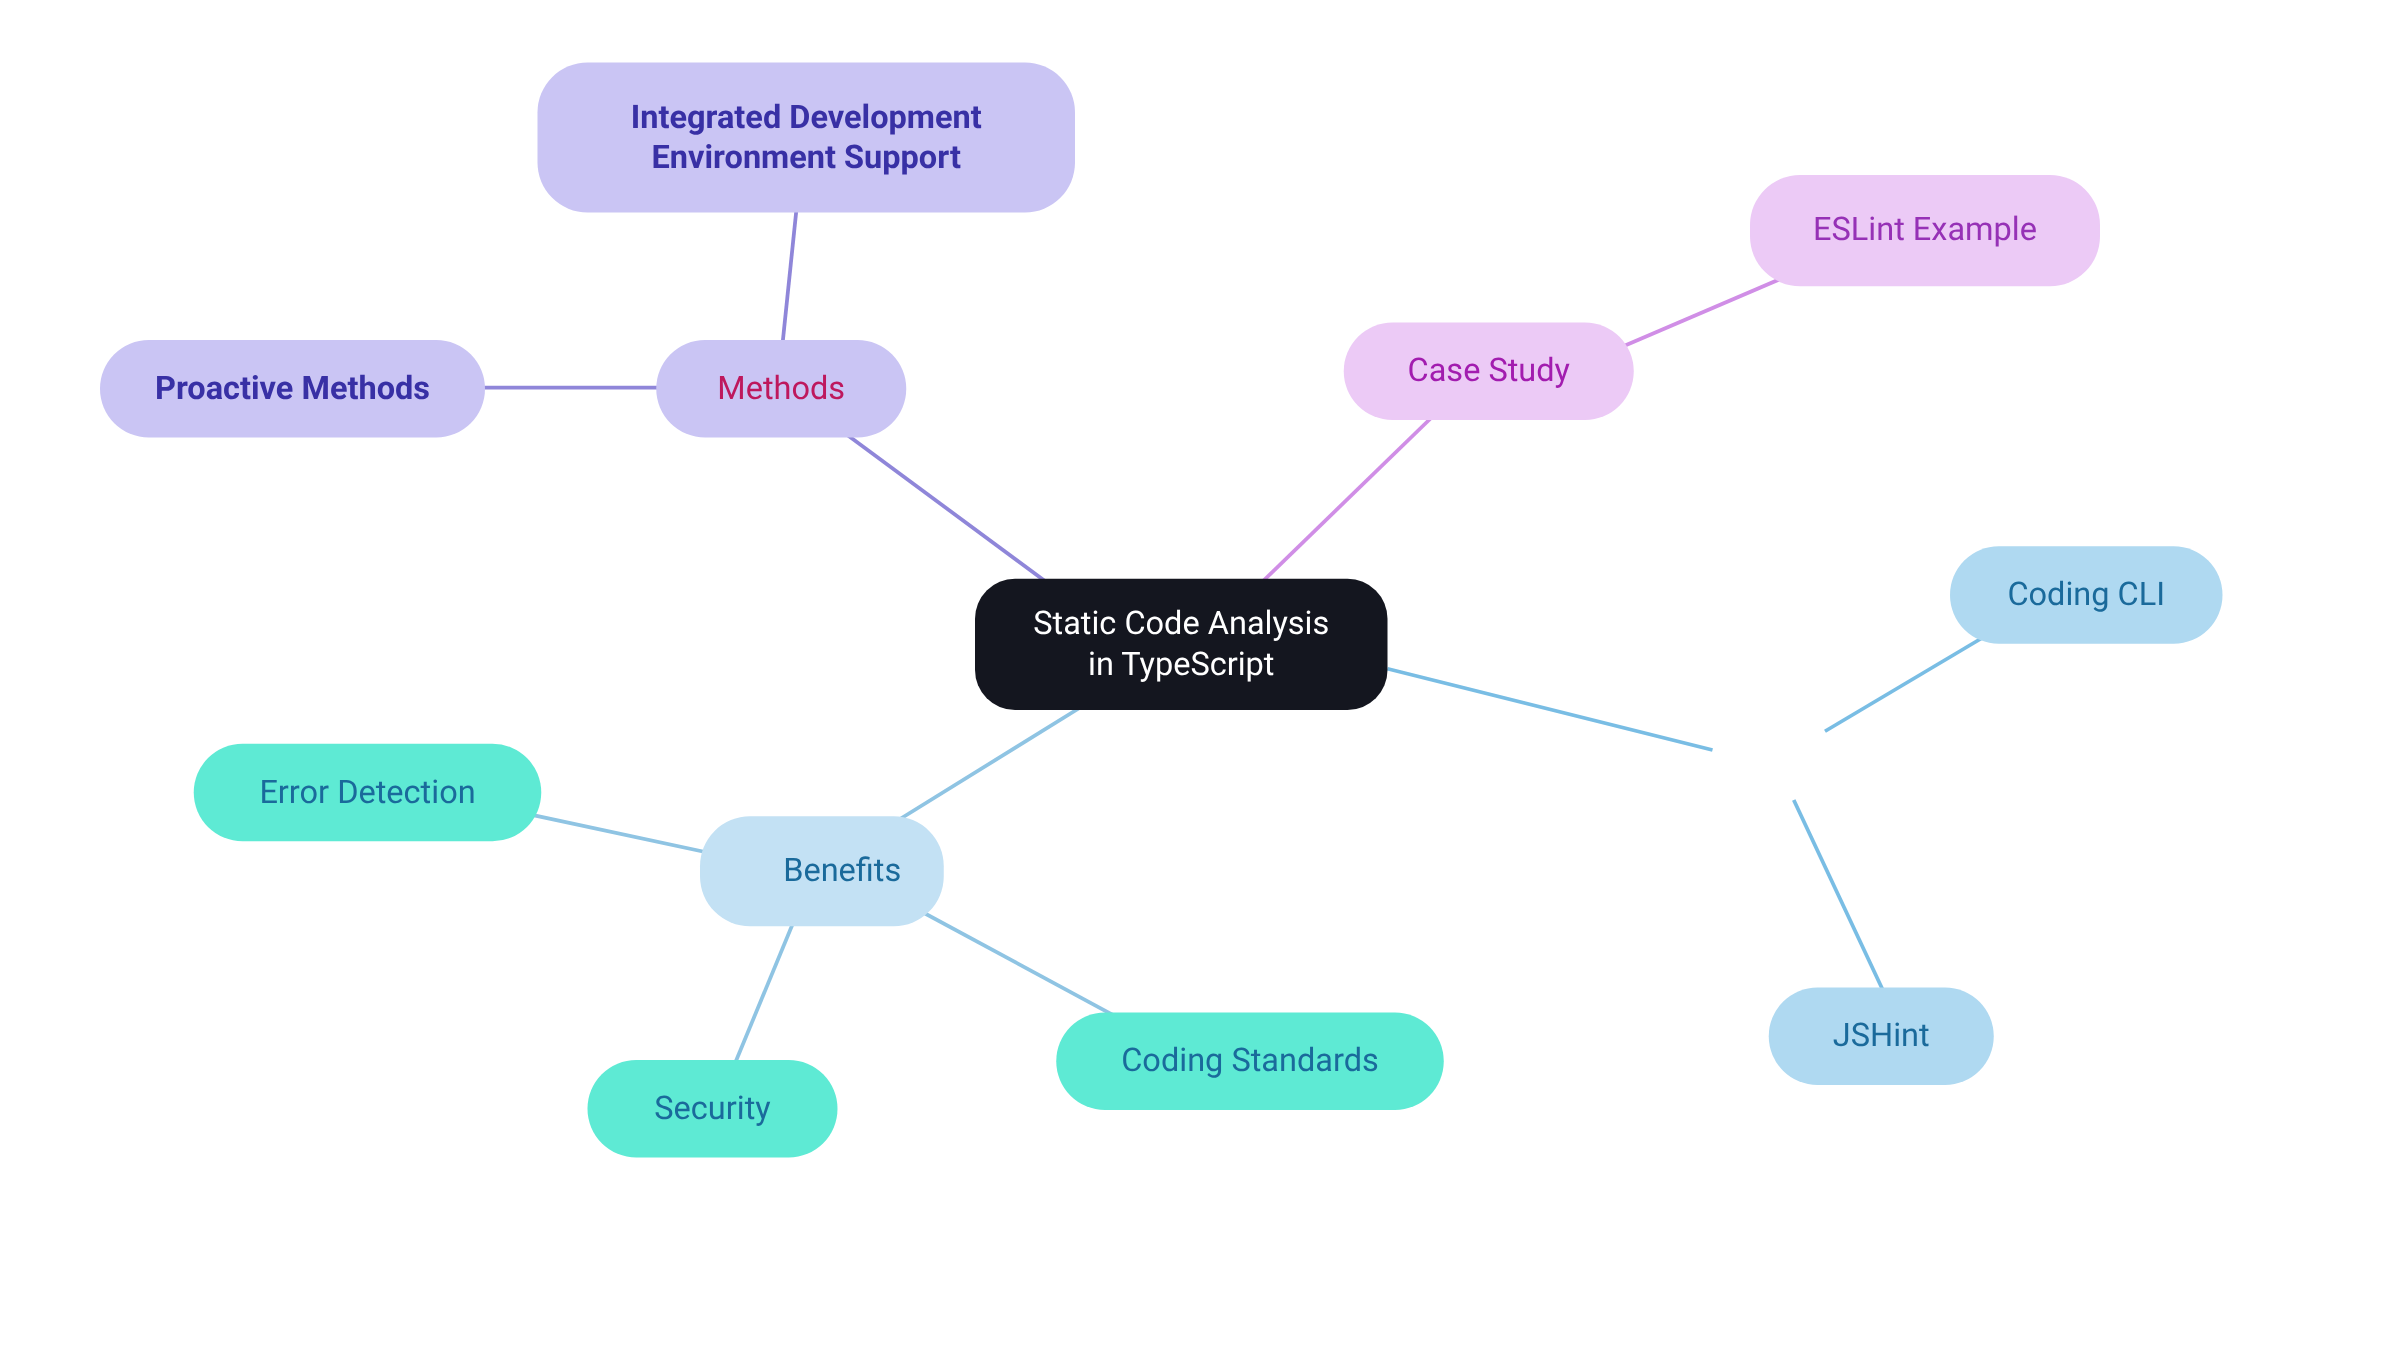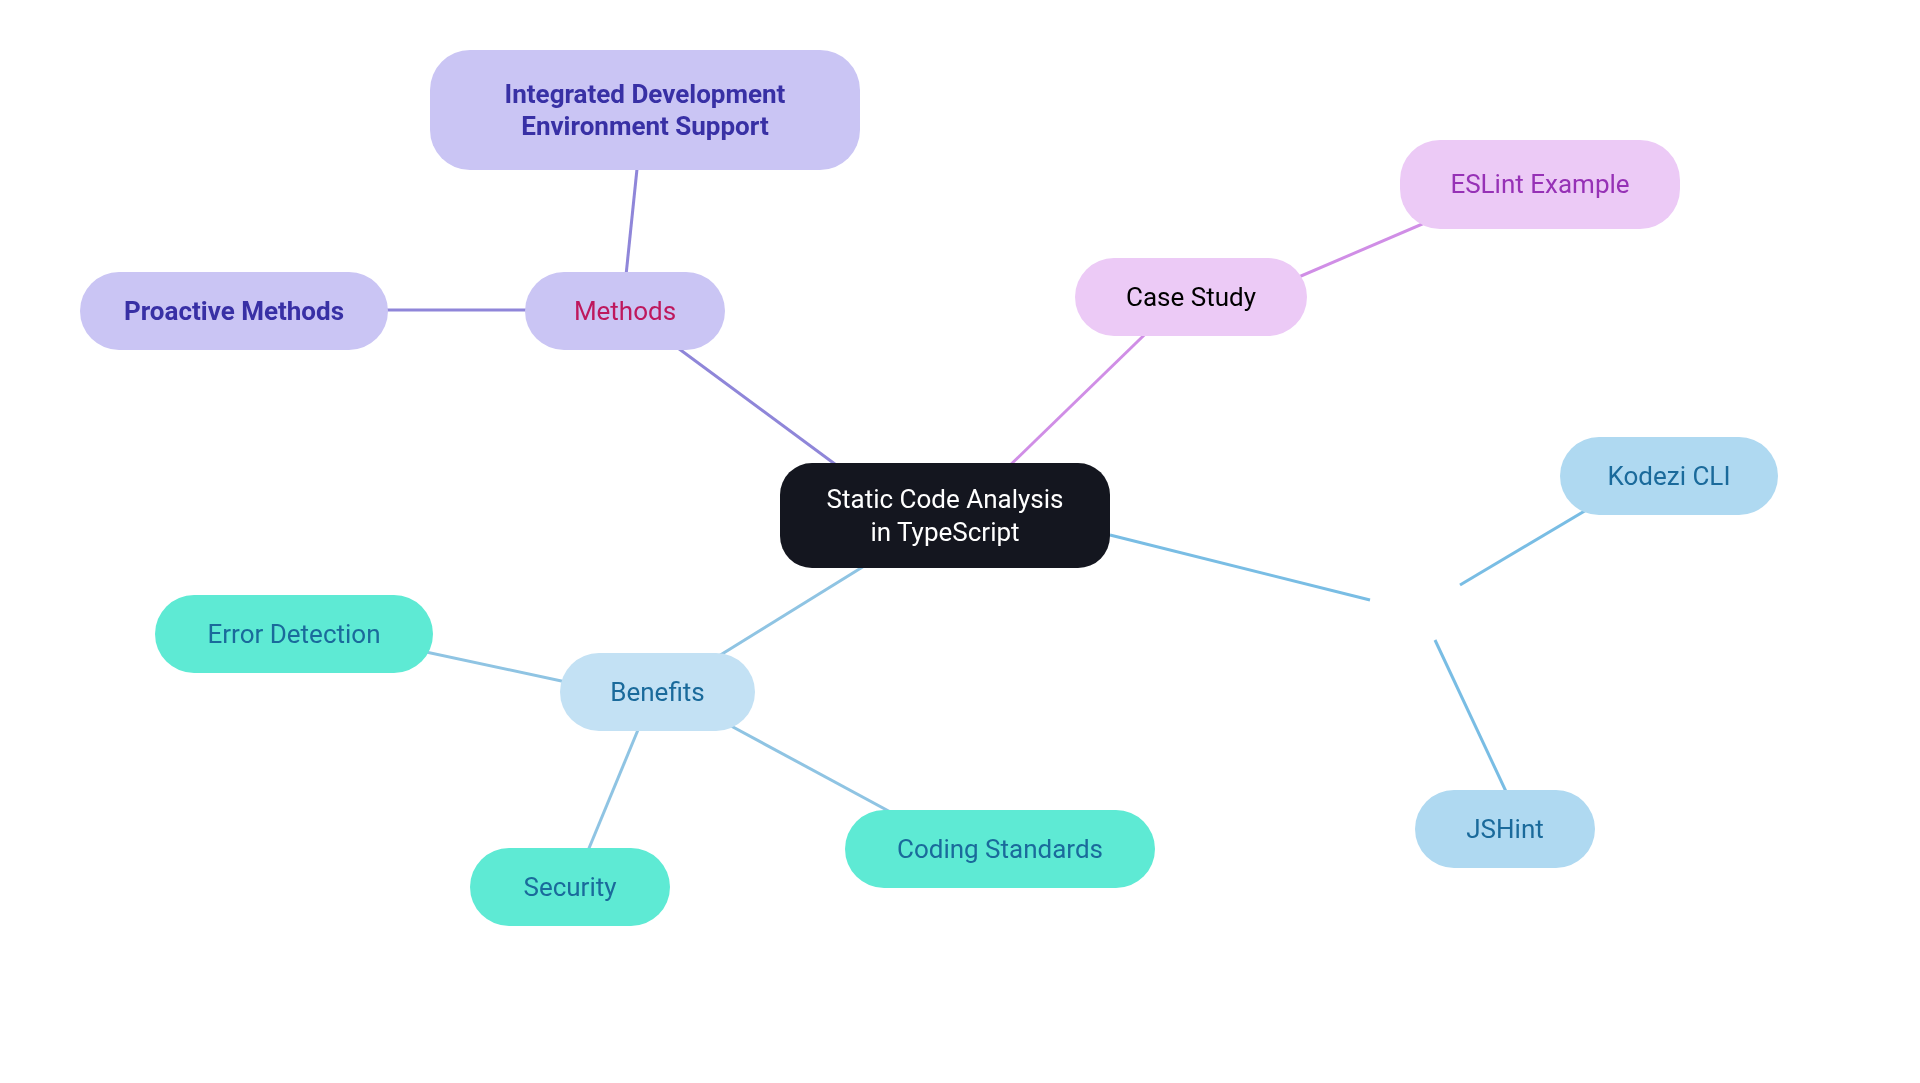--- a/index.html
+++ b/index.html
@@ -47,21 +47,21 @@
     background: #cac5f4;
     color: #be185d;
   }
   .node.purple-sub {
     background: #cac5f4;
     color: #3830a5;
     font-weight: bold;
   }
   .node.pink-main {
     background: #eccaf6;
-    color: #000000;
+    color: #a21caf;
   }
   .node.pink-sub {
     background: #eccaf6;
     color: #9631b6;
   }
   .node.bluelight-main {
     background: #c3e1f4;
     color: #1a6a9b;
   }
   .node.bluelight-sub {
@@ -123,33 +123,33 @@
     <span>Proactive Methods</span>
   </div>
 
   <div class="node pink-main" style="left:1075px; top:258px; width:232px; height:78px;">
     <span>Case Study</span>
   </div>
   <div class="node pink-sub" style="left:1400px; top:140px; width:280px; height:89px;">
     <span>ESLint Example</span>
   </div>
 
-  <div class="node bluelight-main" style="left:560px; top:653px; width:195px; height:78px;">
+  <div class="node bluelight-main" style="left:560px; top:653px; width:195px; height:88px;justify-content:flex-end;">
     <span>Benefits</span>
   </div>
   <div class="node bluelight-sub" style="left:155px; top:595px; width:278px; height:78px;">
     <span>Error Detection</span>
   </div>
   <div class="node bluelight-sub" style="left:470px; top:848px; width:200px; height:78px;">
     <span>Security</span>
   </div>
   <div class="node bluelight-sub" style="left:845px; top:810px; width:310px; height:78px;">
     <span>Coding Standards</span>
   </div>
 
   <div class="node bluemed-sub" style="left:1560px; top:437px; width:218px; height:78px;">
-    <span>Kodezi CLI</span>
+    <span>Coding CLI</span>
   </div>
   <div class="node bluemed-sub" style="left:1415px; top:790px; width:180px; height:78px;">
     <span>JSHint</span>
   </div>
 
 </div>
 
 </body></html>

